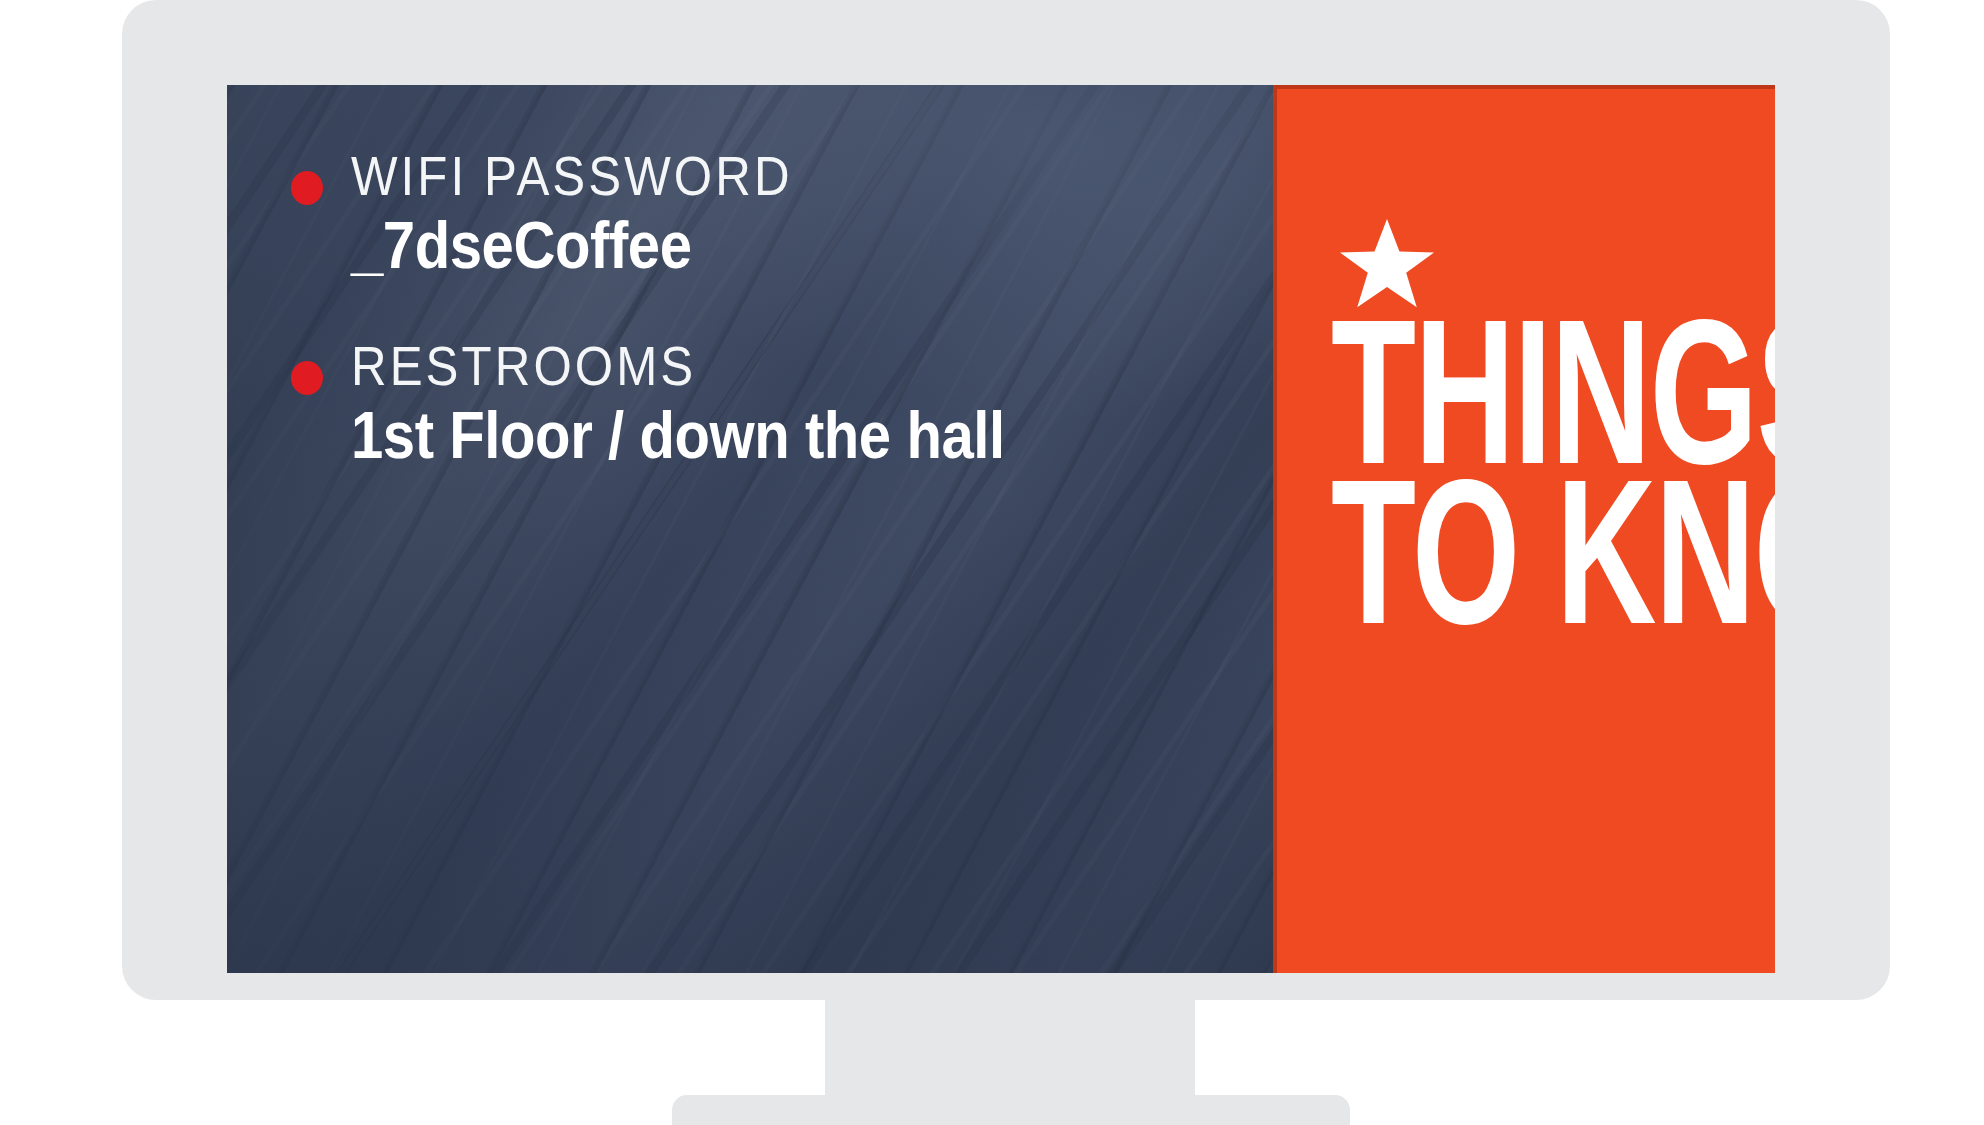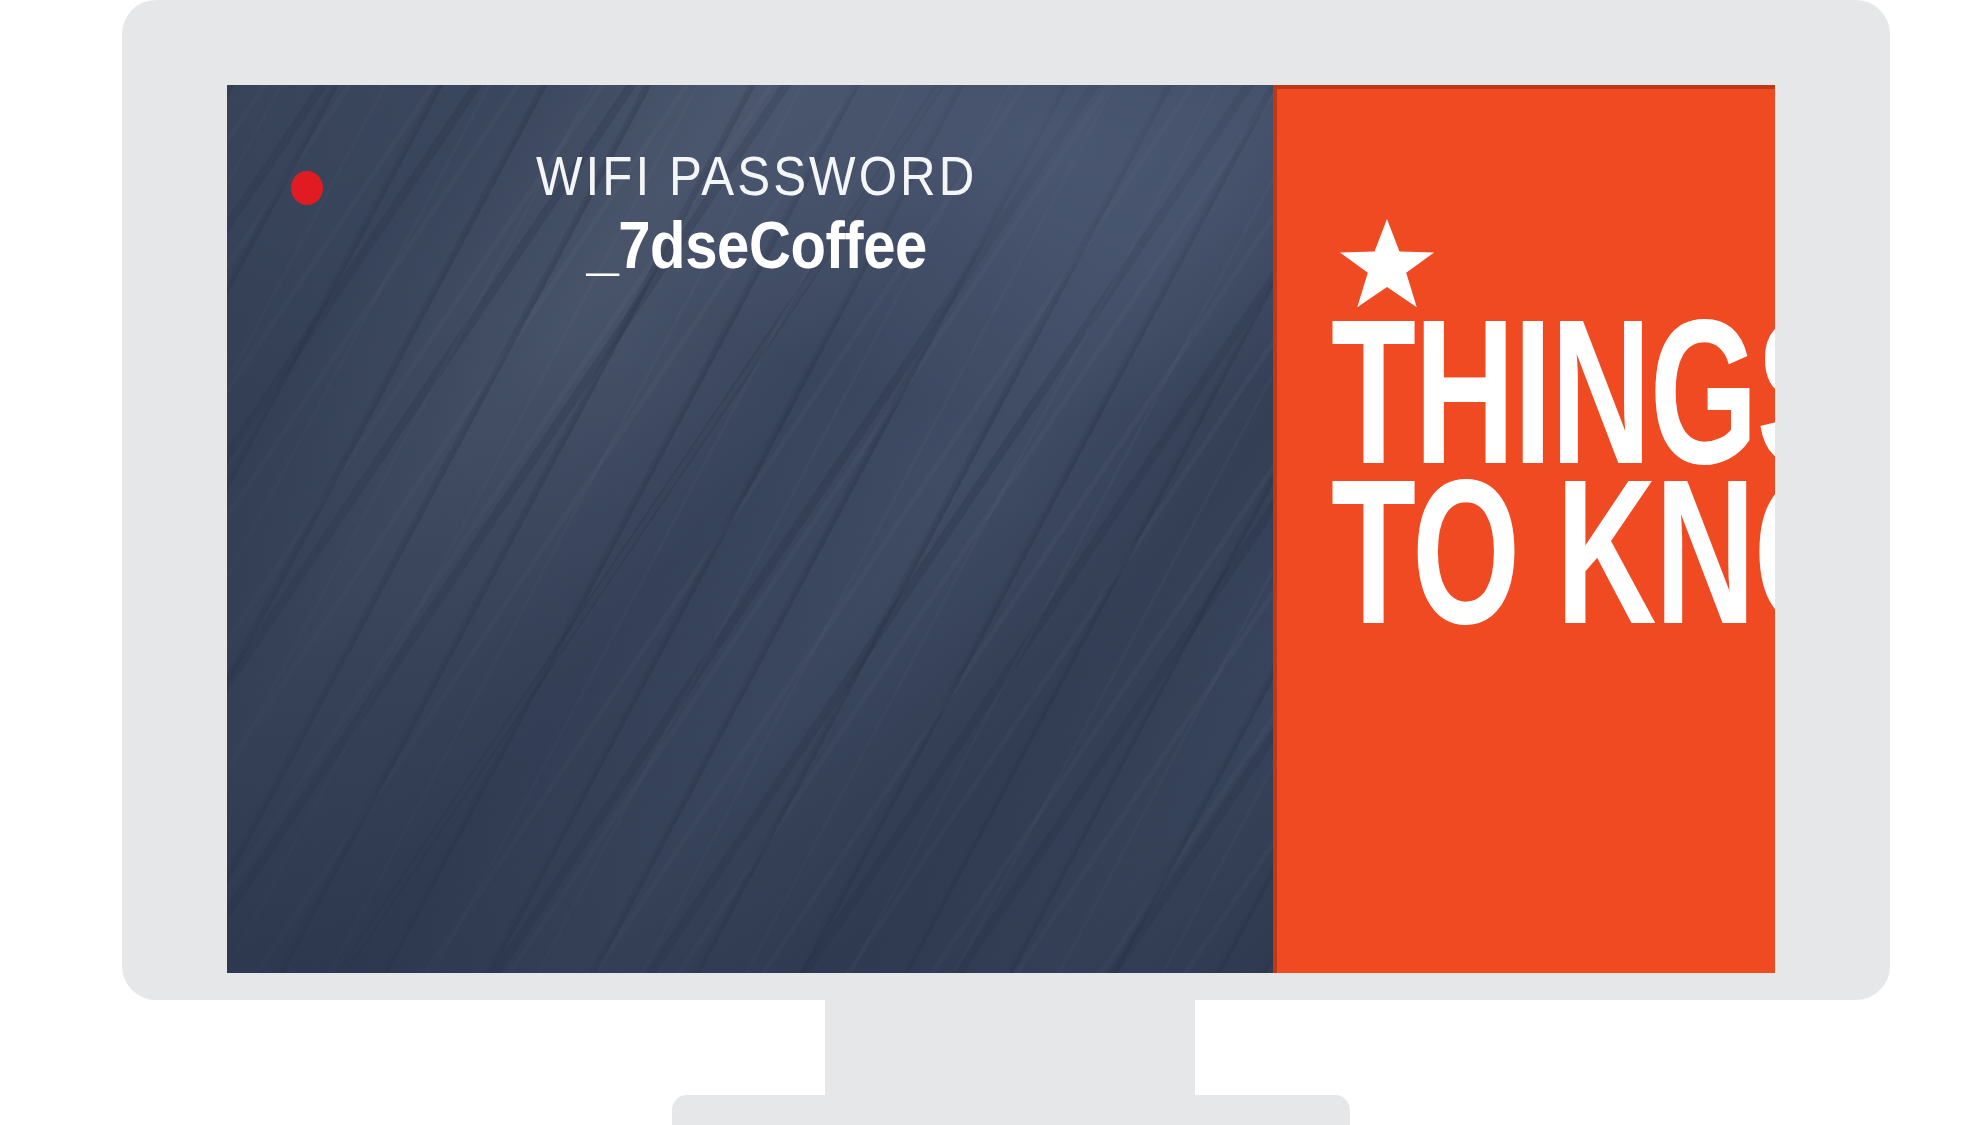--- a/index.html
+++ b/index.html
@@ -51,21 +51,20 @@
 
   
   .screen {
     position: absolute;
     left: 227px;
     top: 85px;
     width: 1548px;
     height: 888px;
     overflow: hidden;
     display: flex;
-    text-align: center;
   }
 
   
   .photo-panel {
     position: relative;
     width: 1046px;
     height: 100%;
     overflow: hidden;
     background: #3f4a5e;
   }
@@ -219,20 +218,25 @@
 
       <div class="info-list">
 
         <div class="info-item">
           <span class="bullet-dot"></span>
           <div class="info-label">WIFI PASSWORD</div>
           <div class="info-value">_7dseCoffee</div>
         </div>
 
 
+        <div class="info-item">
+          <span class="bullet-dot"></span>
+          <div class="info-label">RESTROOMS</div>
+          <div class="info-value">1st Floor / down the hall</div>
+        </div>
 
       </div>
     </div>
 
     <div class="title-panel">
       <svg class="star-icon" viewBox="0 0 100 100">
         <polygon fill="#ffffff" points="50,2 63,36 99,37 70,58 81,94 50,73 19,94 30,58 1,37 37,36"></polygon>
       </svg>
       <div class="panel-heading">
         <div class="panel-heading-line">THINGS</div>

